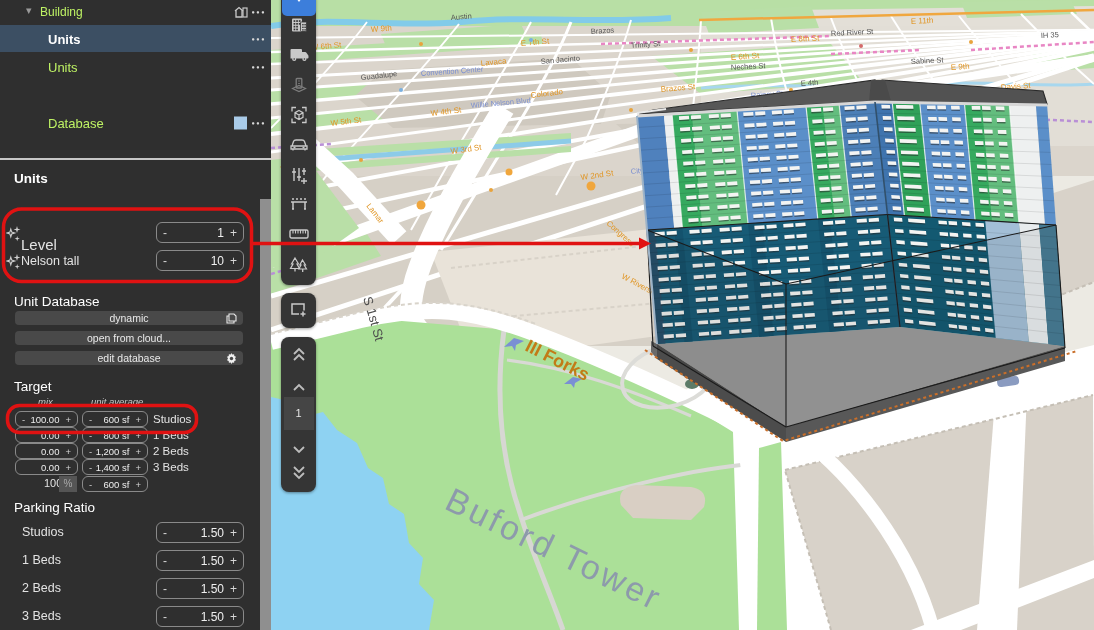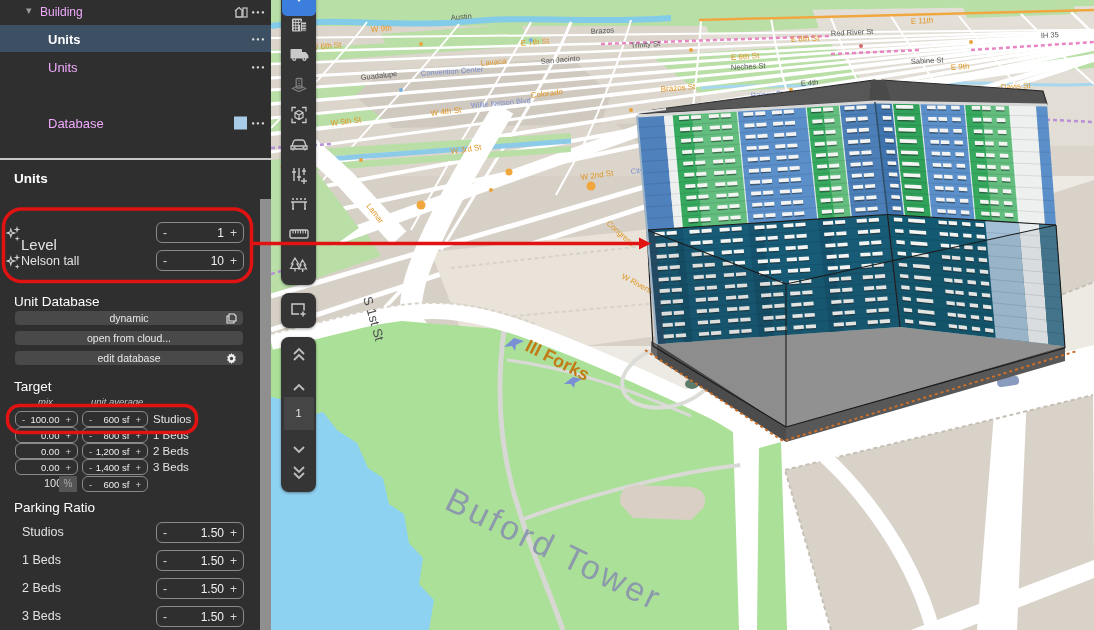--- a/index.html
+++ b/index.html
@@ -2,21 +2,21 @@
 <html><head><meta charset="utf-8"><style>
 * { margin:0; padding:0; box-sizing:border-box; }
 body { font-family:"Liberation Sans", sans-serif; }
 #app { position:relative; width:1094px; height:630px; overflow:hidden; background:#2f2f2f; }
 #map { position:absolute; left:271px; top:0; width:823px; height:630px; z-index:1; }
 #panel { position:absolute; left:0; top:0; width:271px; height:630px;
   background:#2f2f2f; z-index:10; color:#cfcfcf; }
 .trow { position:absolute; left:0; width:271px; }
 .trow.sel { background:#3c4f63; }
 .tri { position:absolute; left:26px; top:4px; color:#9a9a9a; font-size:11px; }
-.tname { position:absolute; top:50%; transform:translateY(-50%); font-size:13px; color:#f0abfc; }
+.tname { position:absolute; top:50%; transform:translateY(-50%); font-size:13px; color:#bef264; }
 .ticon { position:absolute; right:22px; top:5px; }
 .dots { position:absolute; right:5px; top:50%; transform:translateY(-50%);
   color:#d8d8d8; font-size:5.5px; letter-spacing:1.5px; }
 .swatch { position:absolute; right:24px; top:50%; transform:translateY(-50%);
   width:13px; height:13px; background:#a9cbe8; }
 .hdr { position:absolute; left:14px; font-size:13.5px; color:#fff; }
 .lbl { position:absolute; color:#e3e3e3; }
 .step { position:absolute; border:1.4px solid #8a8a8a; border-radius:6px;
   color:#efefef; display:flex; align-items:center; white-space:nowrap; }
 .step .sm { margin-left:6px; color:#d8d8d8; }

